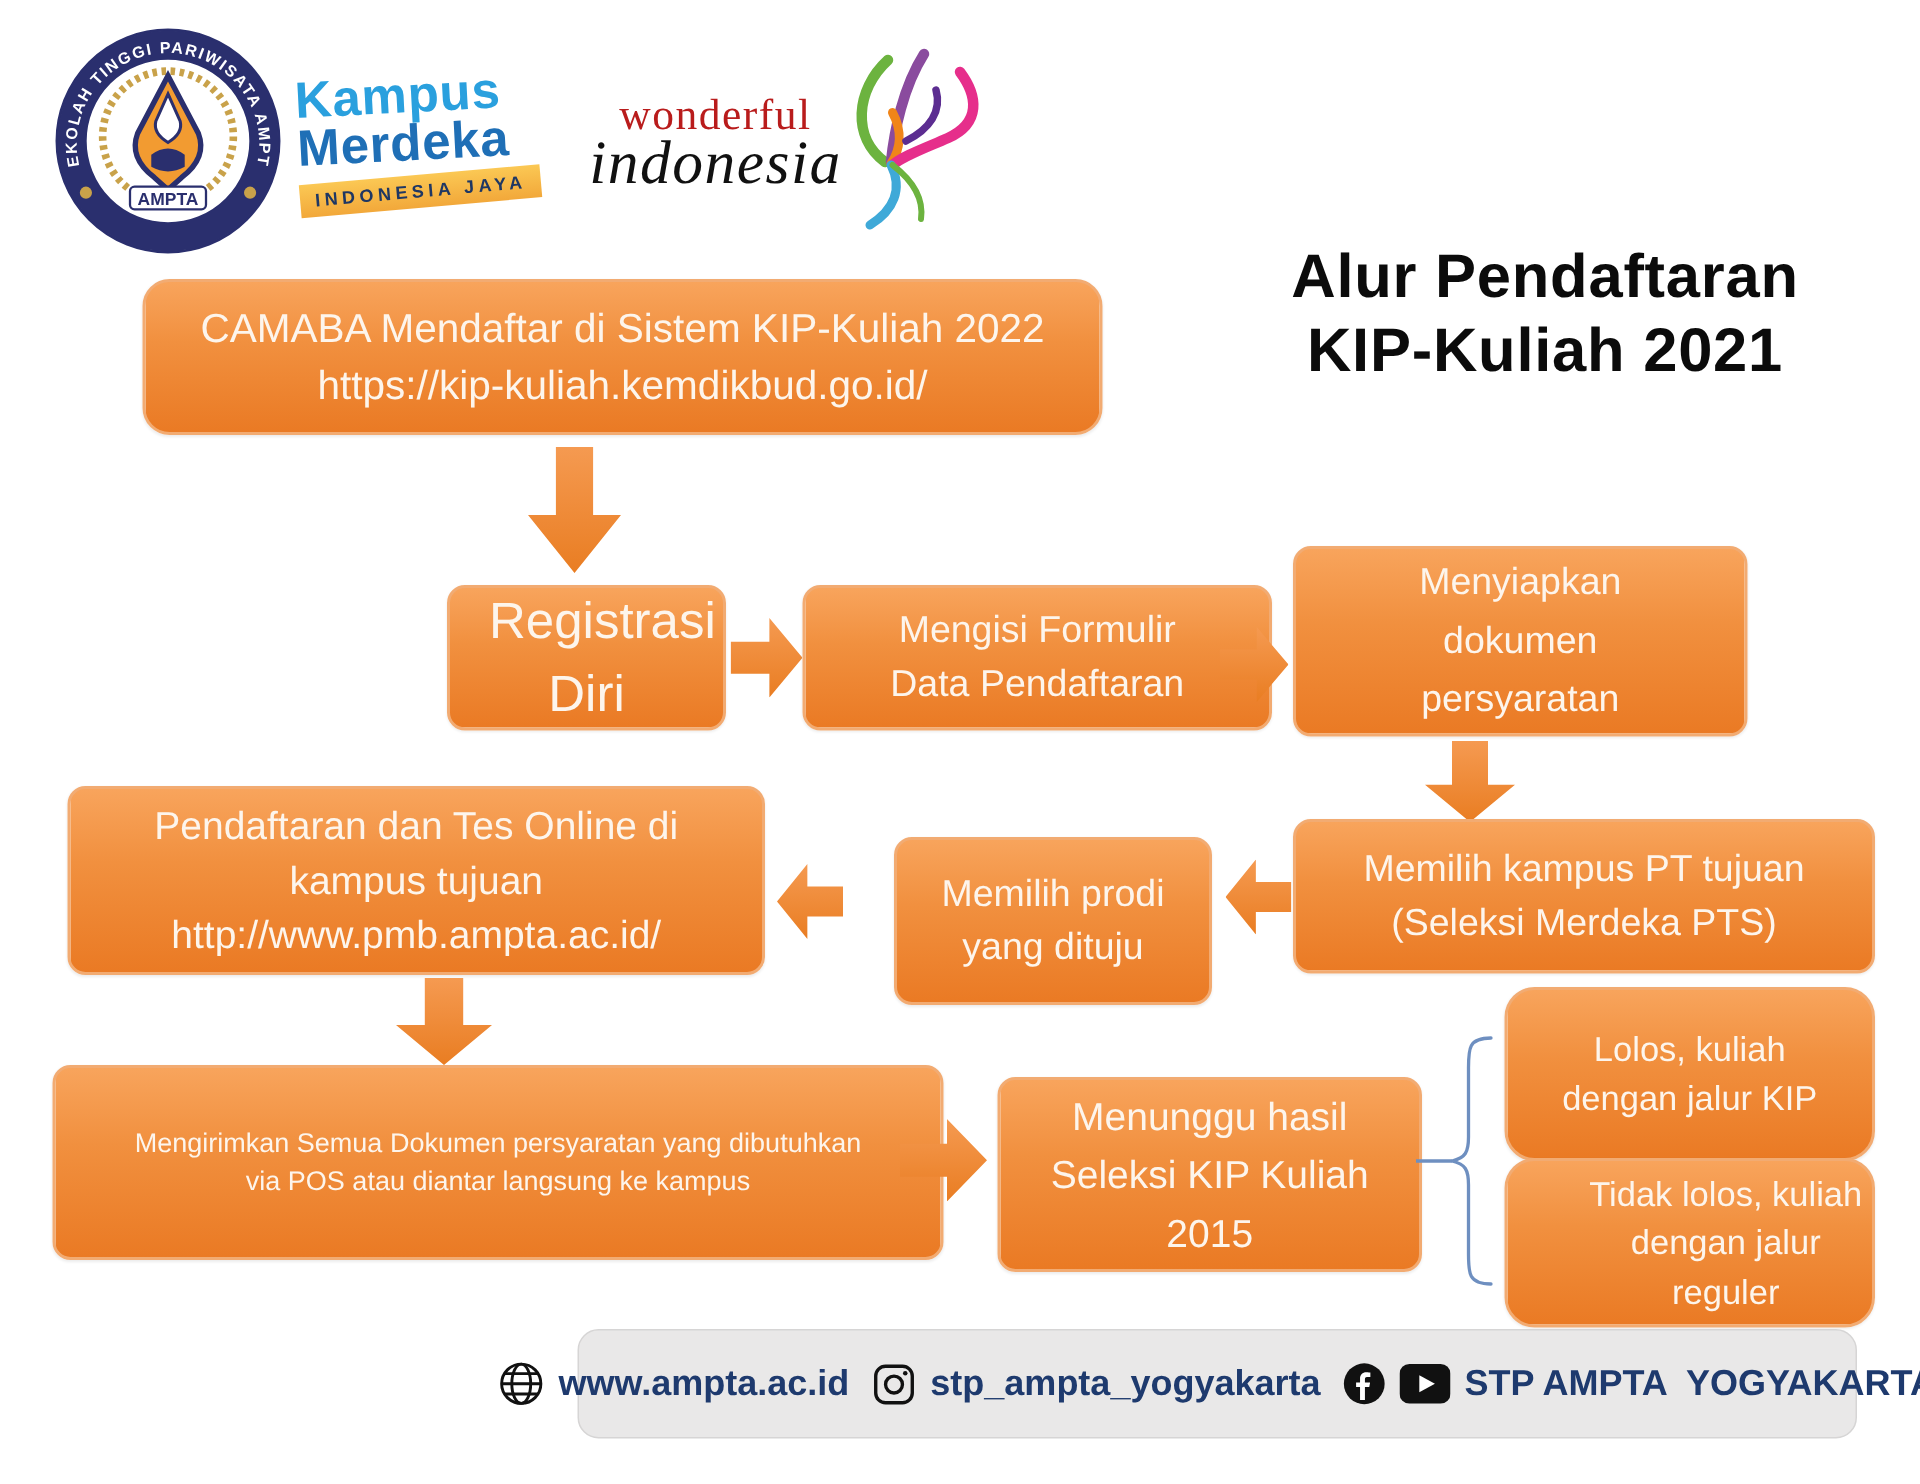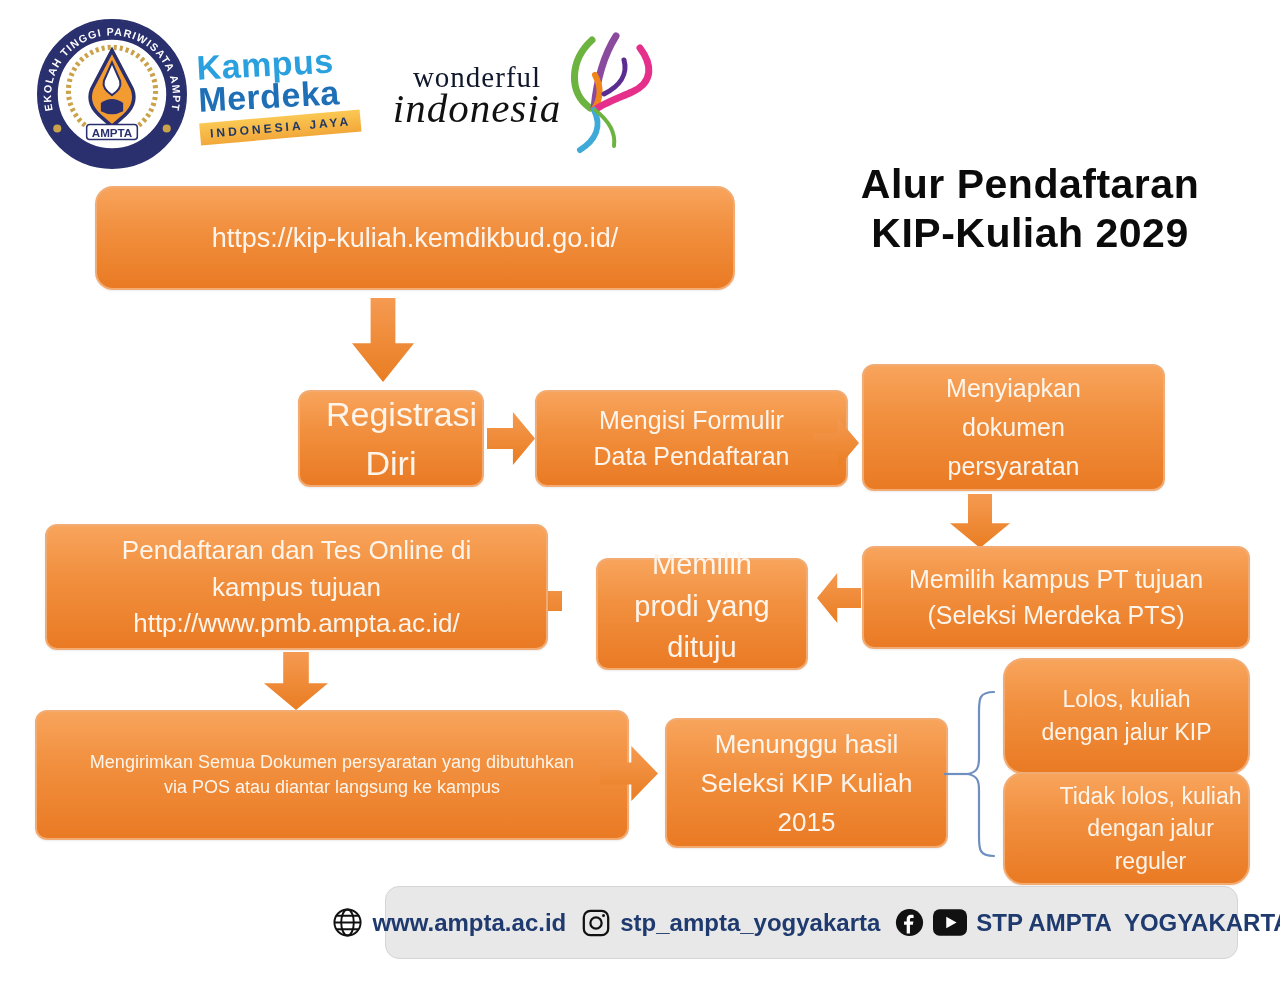--- a/index.html
+++ b/index.html
@@ -42,21 +42,21 @@
   .km-line1 { font-size: 34px; font-weight: bold; color: #2aa0de; letter-spacing: 0.5px; line-height: 1.0; }
   .km-line2 { font-size: 34px; font-weight: bold; color: #1f6fb6; letter-spacing: 0.5px; line-height: 1.0; margin-top: -2px; }
   .km-banner {
     margin-top: 4px; display: inline-block;
     background: linear-gradient(180deg, #fbc854 0%, #f2a83a 100%);
     color: #1f3763; font-size: 12px; font-weight: bold; letter-spacing: 3px;
     padding: 4px 10px; transform: rotate(-2deg);
   }
   .wi-logo { position: absolute; left: 382px; top: 30px; width: 290px; height: 125px; }
   .wi-text { position: absolute; left: 0; top: 32px; width: 190px; text-align: center; }
-  .wi-line1 { font-family: "Liberation Serif", serif; font-size: 29px; color: #0f172a; letter-spacing: 1px; line-height: 1.05; }
+  .wi-line1 { font-family: "Liberation Serif", serif; font-size: 29px; color: #b91c1c; letter-spacing: 1px; line-height: 1.05; }
   .wi-line2 { font-family: "Liberation Serif", serif; font-size: 41px; color: #111; font-style: italic; letter-spacing: 1px; line-height: 1.0; margin-top: -4px; }
   .wi-bird { position: absolute; left: 150px; top: 0; }
 
   .main-title {
     position: absolute; left: 818px; top: 160px; width: 424px;
     font-size: 41px; font-weight: bold; color: #0b0b0b;
     text-align: center; line-height: 1.2; letter-spacing: 0.5px;
   }
 
   
@@ -126,24 +126,25 @@
         <path d="M108 18 C120 34 122 52 100 62 C84 69 70 74 63 80" stroke="#e62e8b" stroke-width="7" stroke-linecap="round"></path>
         <path d="M92 30 C96 44 88 56 72 64" stroke="#5c2d91" stroke-width="5" stroke-linecap="round"></path>
         <path d="M62 80 C70 96 64 110 48 120" stroke="#3fa9d8" stroke-width="6" stroke-linecap="round"></path>
         <path d="M63 80 C76 90 84 102 82 116" stroke="#6cb33f" stroke-width="4" stroke-linecap="round"></path>
       </svg>
     </div>
   </div>
 
   <div class="main-title">
     <div>Alur Pendaftaran</div>
-    <div>KIP-Kuliah 2029</div>
+    <div>KIP-Kuliah 2021</div>
   </div>
 
   <div class="obox" style="left:95px; top:186px; width:640px; height:104px; font-size:27px; border-radius:18px;">
+    <span class="txt">CAMABA Mendaftar di Sistem KIP-Kuliah 2022</span>
     <span class="txt">https://kip-kuliah.kemdikbud.go.id/</span>
   </div>
 
   <div class="arrow down" style="left:352px; top:298px; width:62px; height:84px;"></div>
 
   <div class="obox" style="left:298px; top:390px; width:186px; height:97px; font-size:34px;">
     <span class="txt" style="max-width:130px;">Registrasi Diri</span>
   </div>
 
   <div class="arrow right" style="left:487px; top:412px; width:48px; height:53px;"></div>
@@ -159,27 +160,27 @@
   </div>
 
   <div class="arrow down" style="left:950px; top:494px; width:60px; height:54px;"></div>
 
   <div class="obox" style="left:862px; top:546px; width:388px; height:103px; font-size:25px;">
     <span class="txt" style="max-width:330px;">Memilih kampus PT tujuan (Seleksi Merdeka PTS)</span>
   </div>
 
   <div class="arrow left" style="left:817px; top:573px; width:44px; height:50px;"></div>
 
-  <div class="obox" style="left:596px; top:558px; width:212px; height:112px; font-size:29px;justify-content:flex-end;">
+  <div class="obox" style="left:596px; top:558px; width:212px; height:112px; font-size:25px;">
     <span class="txt" style="max-width:170px;">Memilih prodi yang dituju</span>
   </div>
 
   <div class="arrow left" style="left:518px; top:576px; width:44px; height:50px;"></div>
 
-  <div class="obox" style="left:45px; top:524px; width:503px; height:126px; font-size:26px;">
+  <div class="obox" style="left:45px; top:524px; width:465px; height:126px; font-size:26px;">
     <span class="txt" style="max-width:400px;">Pendaftaran dan Tes Online di kampus tujuan</span>
     <span class="txt">http://www.pmb.ampta.ac.id/</span>
   </div>
 
   <div class="arrow down" style="left:264px; top:652px; width:64px; height:58px;"></div>
 
   <div class="obox" style="left:35px; top:710px; width:594px; height:130px; font-size:18px; line-height:1.4;">
     <span class="txt" style="max-width:485px;">Mengirimkan Semua Dokumen persyaratan yang dibutuhkan via POS atau diantar langsung ke kampus</span>
   </div>
 

